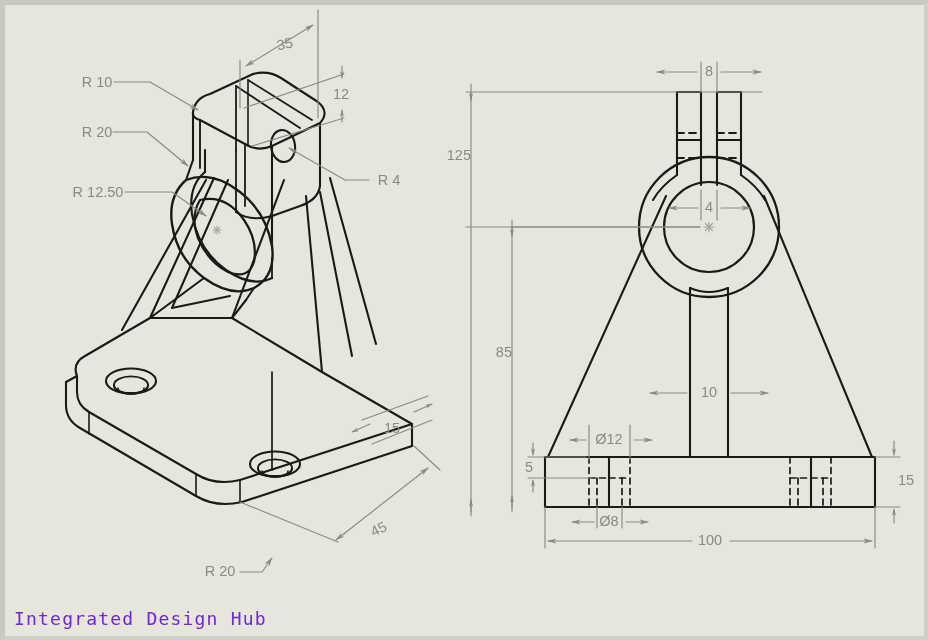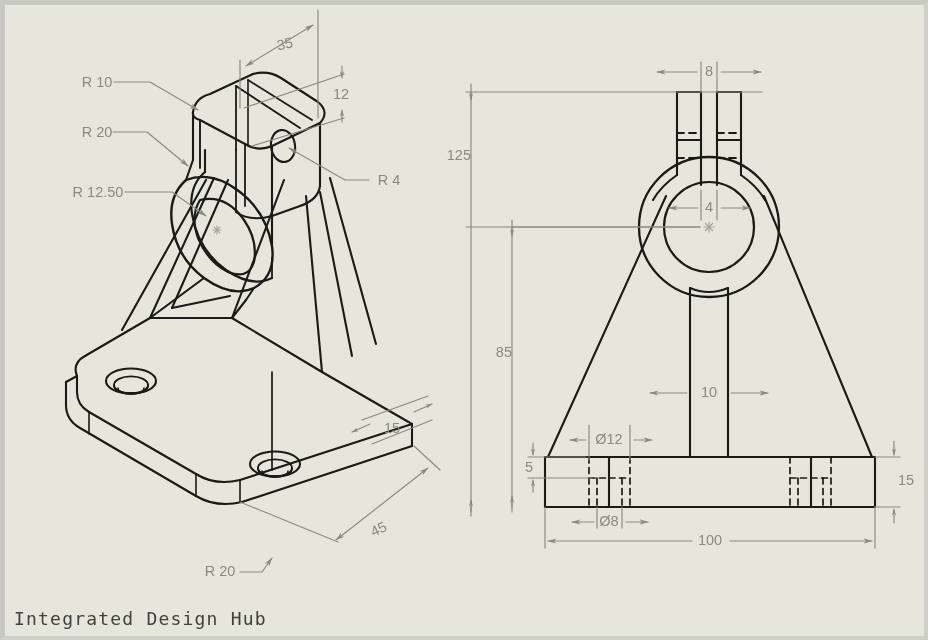--- a/index.html
+++ b/index.html
@@ -20,21 +20,21 @@
   }
   #canvas{
     position:absolute;left:5px;top:5px;
     width:919px;height:631px;
     background:#e6e6dc;
   }
   svg.draw{position:absolute;left:0;top:0;width:928px;height:640px;overflow:visible;}
   .title{
     position:absolute;left:14px;top:608px;
     font-family:"DejaVu Sans Mono","Liberation Mono",monospace;
-    font-size:18px;letter-spacing:1.2px;color:#404040;
+    font-size:18px;letter-spacing:1.2px;color:#6d28d9;
     white-space:nowrap;
   }
   .ruler-tick{position:absolute;background:#b5b5b0;}
 </style>
 </head>
 <body>
 
 <div id="app">
 
   <div id="canvas"></div>

